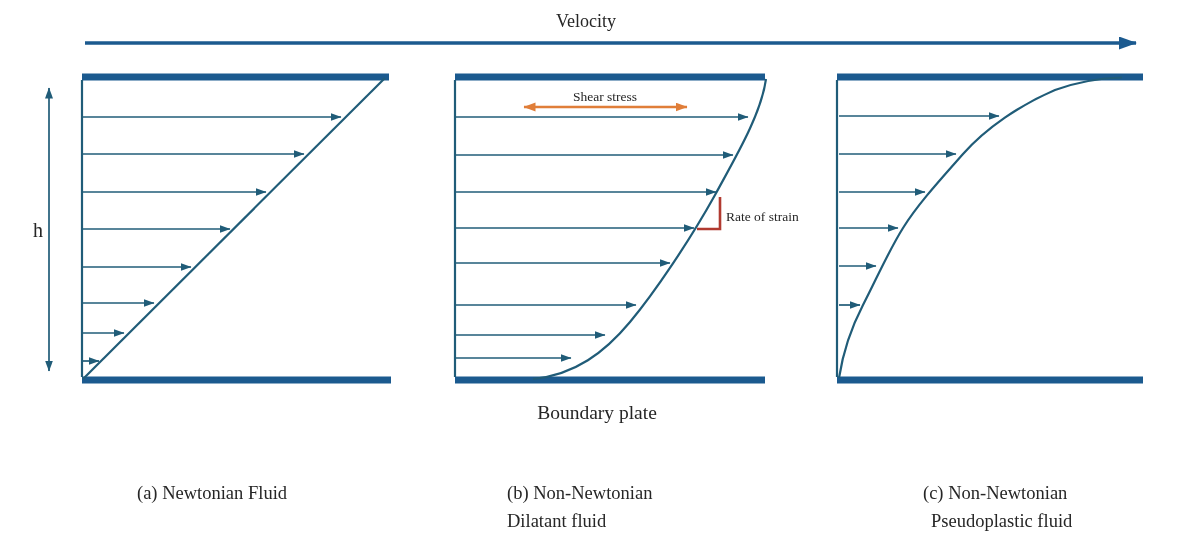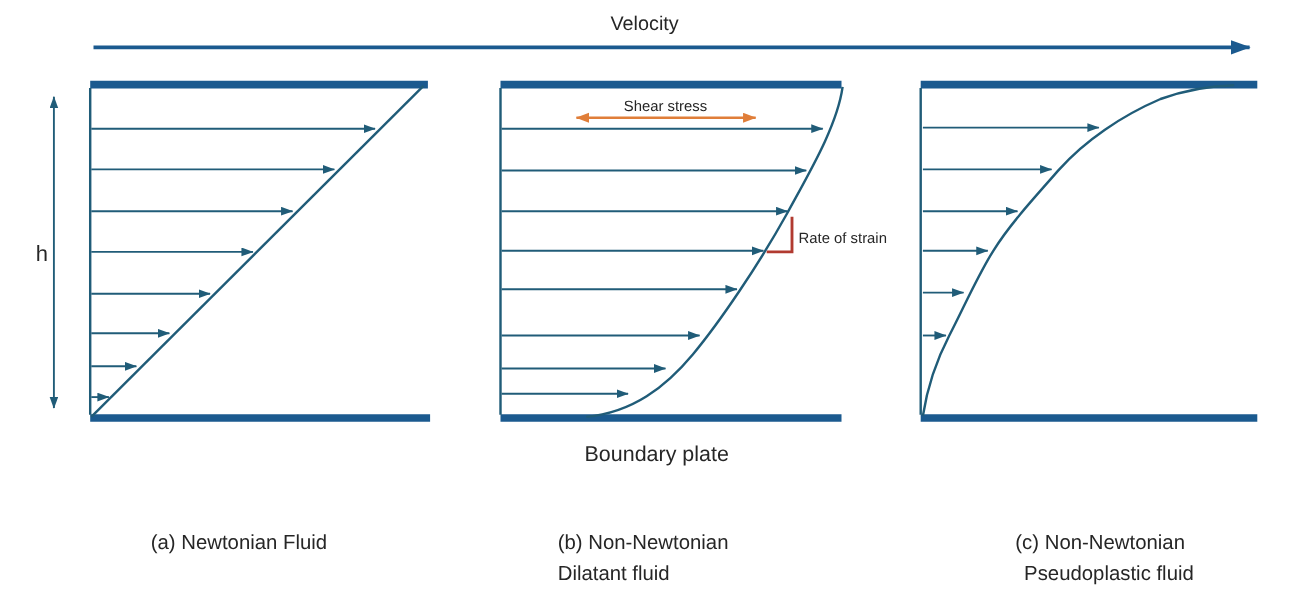--- a/index.html
+++ b/index.html
@@ -5,21 +5,21 @@
   :root{
     --blue:#1B5A8F;
     --teal:#205C78;
     --orange:#E07E39;
     --red:#B13A30;
     --text:#262626;
     --bg:#FFFFFF;
   }
   html,body{margin:0;padding:0;background:var(--bg);}
   body{width:1180px;height:540px;overflow:hidden;font-family:"Liberation Sans",sans-serif;}
-  .canvas{position:relative;width:1180px;height:540px;background:var(--bg);}
+  .canvas{position:relative;width:1180px;height:540px;background:var(--bg);font-family:Liberation Serif, serif;}
   svg{display:block;}
 
   .plate{stroke:var(--blue);stroke-width:7;}
   .vel{stroke:var(--blue);stroke-width:3.5;}
   .border{stroke:var(--teal);stroke-width:2.2;}
   .curve{stroke:var(--teal);stroke-width:2.2;fill:none;}
   .varrow{stroke:var(--teal);stroke-width:1.7;}
   .dim{stroke:var(--teal);stroke-width:1.7;}
   .shear{stroke:var(--orange);stroke-width:2.4;}
   .angle{stroke:var(--red);stroke-width:2.6;fill:none;stroke-linejoin:miter;}

